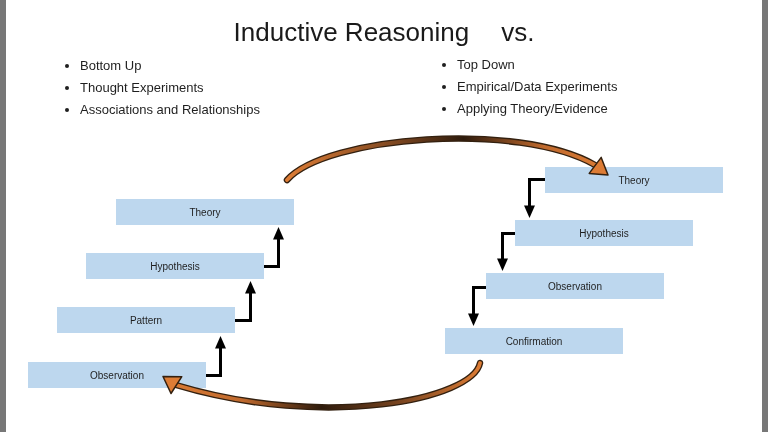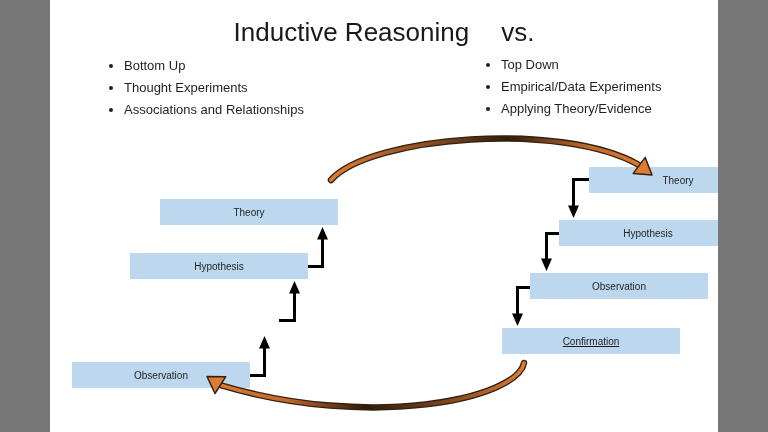--- a/index.html
+++ b/index.html
@@ -5,21 +5,21 @@
   :root{
     --box-fill:#BDD7EE;
     --connector:#000000;
     --orange:#DD7C35;
     --orange-dark:#33200F;
     --title-text:#1A1A1A;
     --body-text:#1F1F1F;
   }
   html,body{margin:0;padding:0;background:#777;}
   .stage{
-    position:relative;width:668px;height:432px;background:#ffffff;
+    position:relative;width:756px;height:432px;background:#ffffff;
     font-family:"Liberation Sans", sans-serif;overflow:hidden;margin:0 auto;
   }
   .title-row{
     position:absolute;top:17px;left:0;right:0;
     display:flex;justify-content:center;align-items:baseline;gap:32px;
     font-size:26px;color:var(--title-text);letter-spacing:0;
   }
   .bullets{
     position:absolute;margin:0;padding:0 0 0 22px;
     font-size:13px;color:var(--body-text);list-style:disc;
@@ -35,21 +35,21 @@
   }
   
   .l-theory{left:110px;top:199px;}
   .l-hypothesis{left:80px;top:253px;}
   .l-pattern{left:51px;top:307px;}
   .l-observation{left:22px;top:362px;}
   
   .r-theory{left:539px;top:167px;}
   .r-hypothesis{left:509px;top:220px;}
   .r-observation{left:480px;top:273px;}
-  .r-confirmation{left:452px;top:328px;text-decoration:underline;}
+  .r-confirmation{left:439px;top:328px;}
 
   svg.overlay{position:absolute;left:0;top:0;pointer-events:none;}
   .conn{stroke:var(--connector);stroke-width:3;fill:none;}
   .conn-head{fill:var(--connector);stroke:none;}
   .cycle-under{stroke:var(--orange-dark);stroke-width:6.5;fill:none;stroke-linecap:round;}
   .cycle-head{fill:var(--orange);stroke:var(--orange-dark);stroke-width:1.5;stroke-linejoin:round;}
 </style>
 </head>
 <body>
 
@@ -67,20 +67,21 @@
   </ul>
 
   <ul class="bullets left">
     <li>Bottom Up</li>
     <li>Thought Experiments</li>
     <li>Associations and Relationships</li>
   </ul>
 
   <div class="step-box l-theory">Theory</div>
   <div class="step-box l-hypothesis">Hypothesis</div>
+  <div class="step-box l-pattern">Pattern</div>
   <div class="step-box l-observation">Observation</div>
 
   <div class="step-box r-theory">Theory</div>
   <div class="step-box r-hypothesis">Hypothesis</div>
   <div class="step-box r-observation">Observation</div>
   <div class="step-box r-confirmation">Confirmation</div>
 
   <svg class="overlay" width="768" height="432" viewBox="0 0 768 432">
     <defs>
       <linearGradient id="gradTop" gradientUnits="userSpaceOnUse" x1="281" y1="0" x2="602" y2="0">

